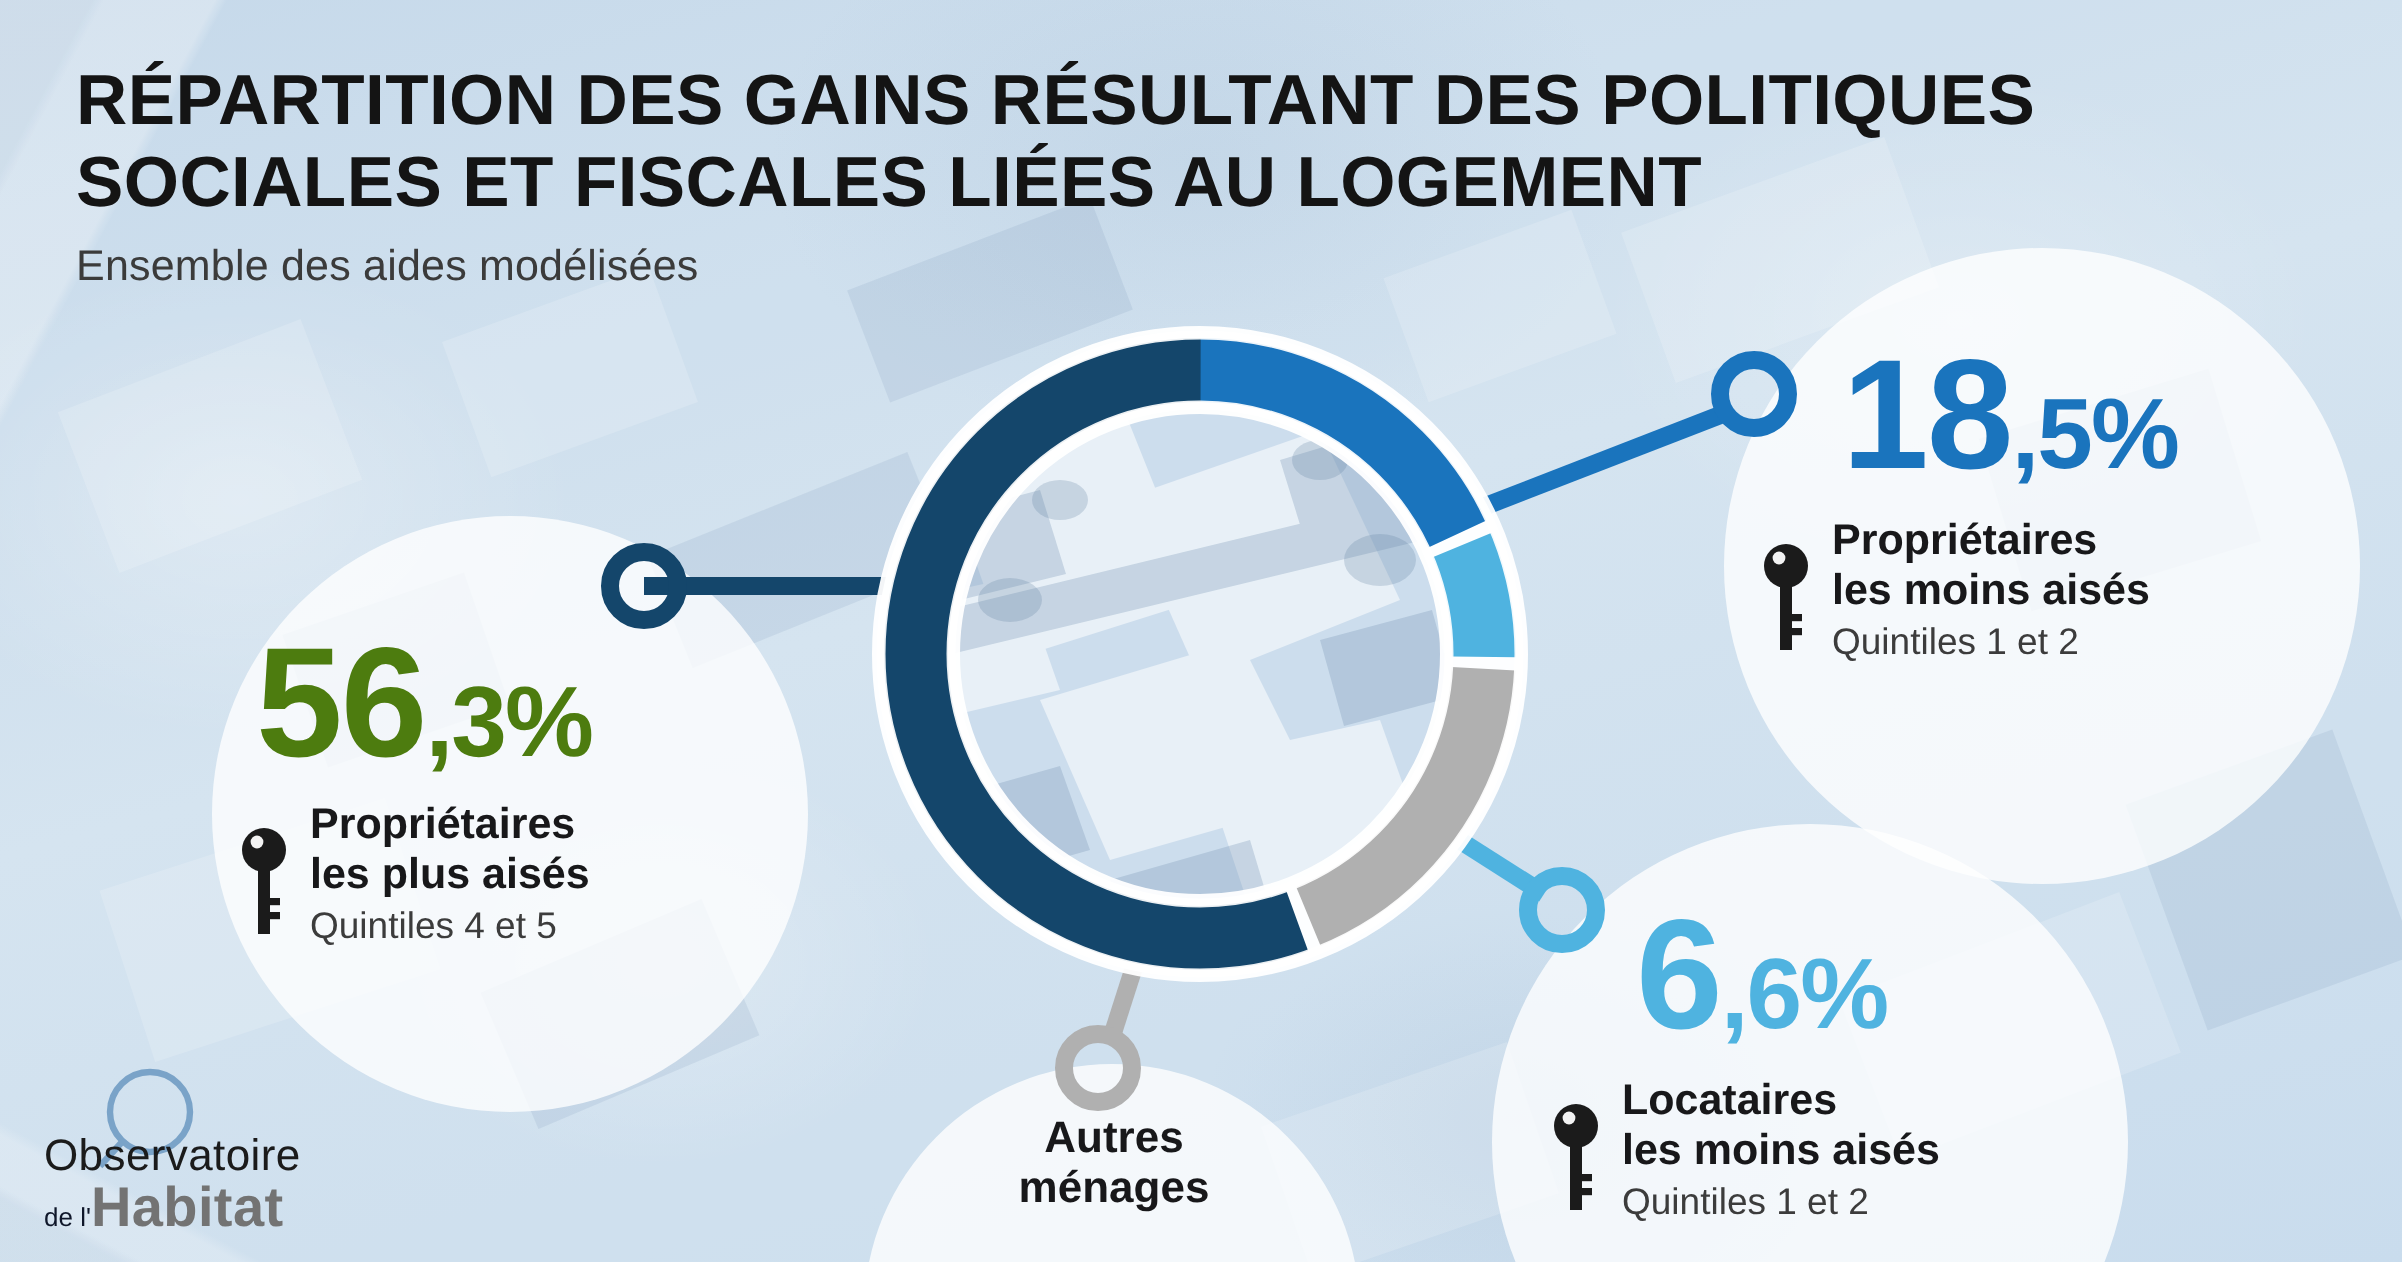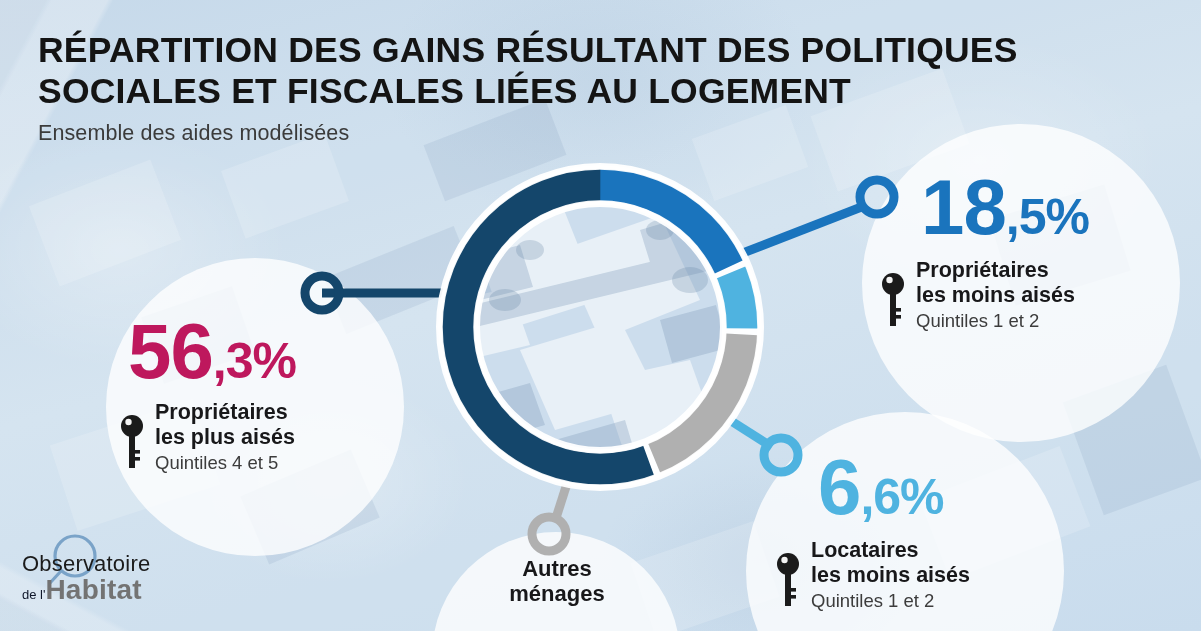--- a/index.html
+++ b/index.html
@@ -59,37 +59,37 @@
   .big .int{font-size:78px;}
   .big .dec{font-size:50px;}
   .lab-row{display:flex;align-items:flex-end;}
   .keyicon{flex:0 0 auto;margin-right:11px;}
   .lab-txt{}
   .lab-main{font-size:21.5px;font-weight:bold;color:#18181a;line-height:25px;white-space:pre-line;}
   .lab-sub{font-size:18.5px;color:#3c3c3c;line-height:23px;margin-top:1px;}
 
   
   #c-56{left:128px;top:312px;}
-  #c-56 .big{color:#be185d;}
+  #c-56 .big{color:#4d7c0f;}
   #c-56 .lab-row{margin-top:10px;margin-left:-8px;}
 
   #c-185{left:921px;top:168px;}
   #c-185 .big{color:#1a74bd;}
   #c-185 .lab-row{margin-top:12px;margin-left:-40px;}
 
   #c-66{left:818px;top:448px;}
   #c-66 .big{color:#4fb3e0;}
   #c-66 .lab-row{margin-top:12px;margin-left:-42px;}
 
   #c-autres{left:464px;top:556px;width:186px;text-align:center;}
   #c-autres .lab-main{font-size:22px;}
 
   
   .logo{position:absolute;left:22px;top:534px;width:200px;height:86px;}
-  .logo-text{position:absolute;left:22px;top:552px;}
+  .logo-text{position:absolute;left:22px;top:566px;}
   .logo-l1{font-size:22px;color:#1b1b1b;letter-spacing:.2px;line-height:24px;}
   .logo-l2{font-size:13px;color:#0f172a;display:inline-block;vertical-align:baseline;}
   .logo-l3{font-size:28px;font-weight:bold;color:#737373;letter-spacing:.2px;display:inline-block;}
   .logo-row2{margin-top:-2px;}
 </style>
 </head>
 <body>
 
 <div id="stage">
 

